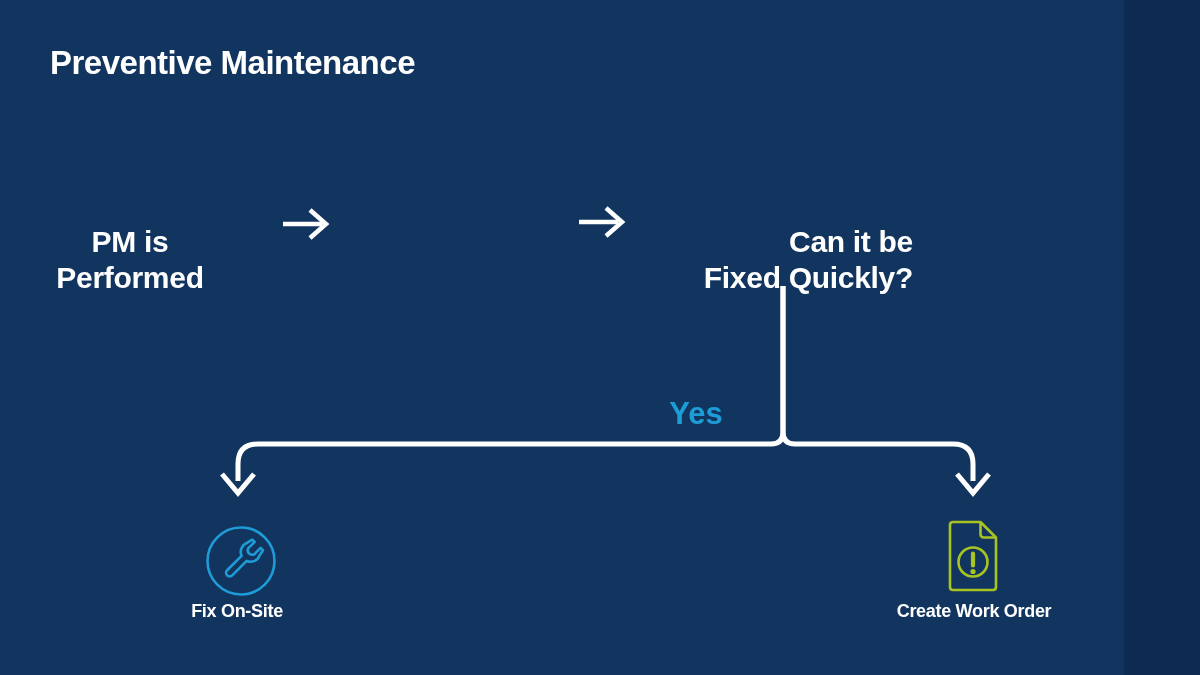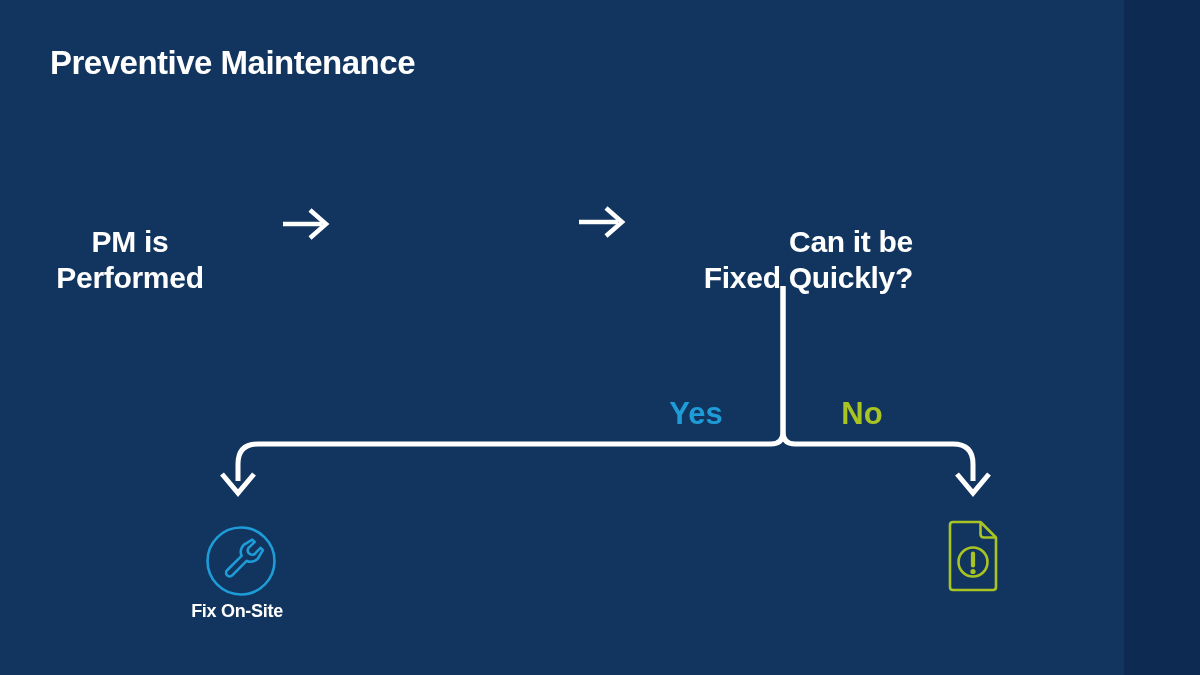--- a/index.html
+++ b/index.html
@@ -127,21 +127,20 @@
       <path class="branch-line" d="M 783 286 L 783 432 Q 783 444 771 444 L 258 444 Q 238 444 238 464 L 238 481"></path>
       <path class="branch-line" d="M 222 474 L 238 493 L 254 474"></path>
     </g>
     <g>
       <path class="branch-line" d="M 783 286 L 783 432 Q 783 444 795 444 L 953 444 Q 973 444 973 464 L 973 481"></path>
       <path class="branch-line" d="M 957 474 L 973 493 L 989 474"></path>
     </g>
   </svg>
 
   <div class="branch-label yes-label">Yes</div>
-  <div class="branch-label no-label">No</div>
 
   <div class="icon-box wrench-box">
     <svg width="72" height="72" viewBox="0 0 72 72">
       <circle cx="36" cy="36" r="33.5"></circle>
       <g transform="translate(36,36.5) rotate(45)">
         <path d="M -7.5 -23.5 L -8.8 -17.8
                  A 9.8 9.8 0 0 0 -3.6 -4.4
                  L -3.6 16
                  A 3.6 3.6 0 0 0 3.6 16
                  L 3.6 -4.4
@@ -157,14 +156,15 @@
     <svg width="58" height="74" viewBox="0 0 58 74">
       <path class="stroke-part" d="M 36.5 3 H 9 Q 6 3 6 6 V 68 Q 6 71 9 71 H 49 Q 52 71 52 68 V 18.5 L 36.5 3 Z"></path>
       <path class="stroke-part" d="M 36.5 3 V 15 Q 36.5 18.5 40 18.5 H 52"></path>
       <circle class="stroke-part" cx="29" cy="43" r="14.5"></circle>
       <path class="excl-bar" d="M 29 34.5 L 29 46.5"></path>
       <circle class="excl-dot" cx="29" cy="52.5" r="2.6"></circle>
     </svg>
   </div>
 
   <div class="outcome-label fix-label">Fix On-Site</div>
+  <div class="outcome-label create-label">Create Work Order</div>
 
 </div>
 
 </body></html>

